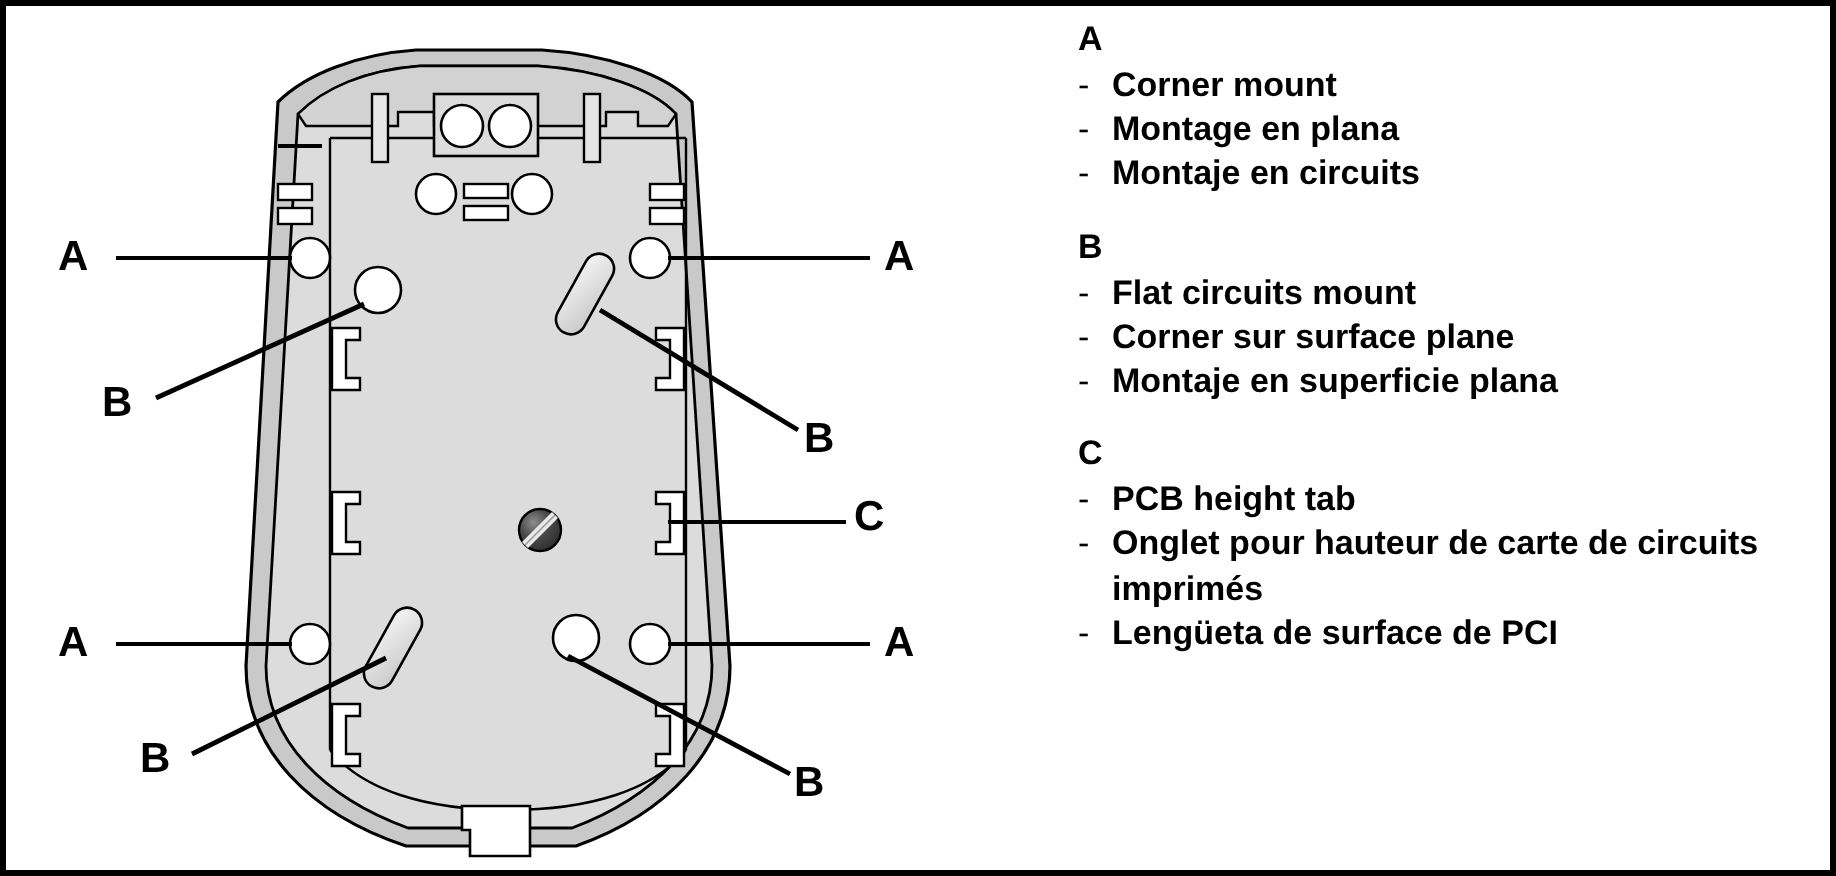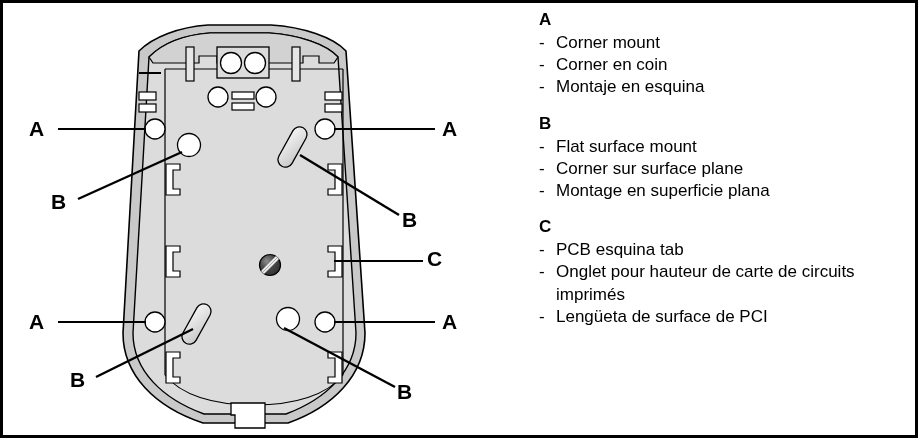--- a/index.html
+++ b/index.html
@@ -17,21 +17,21 @@
   .legend-group{margin-bottom:14px;}
   .legend-heading{
     font-size:17px;font-weight:bold;color:#000;
     line-height:1.25;margin:0 0 2px 0;letter-spacing:0.2px;
   }
   .legend-item{
     display:flex;font-size:17px;color:#000;line-height:1.30;
     margin:0;padding:0;
   }
   .legend-dash{width:17px;flex:0 0 17px;}
-  .legend-text{flex:1 1 auto;}
+  .legend-text{flex:1 1 auto;font-weight:bold;}
 
   svg{display:block;}
 </style>
 </head>
 <body>
 
 <div id="page">
 
   <div id="diagram-panel">
     <svg width="520" height="432" viewBox="0 0 520 432">
@@ -154,49 +154,49 @@
   <div id="legend-panel">
 
     <div class="legend-group">
       <div class="legend-heading">A</div>
       <div class="legend-item">
         <span class="legend-dash">-</span>
         <span class="legend-text">Corner mount</span>
       </div>
       <div class="legend-item">
         <span class="legend-dash">-</span>
-        <span class="legend-text">Corner en coin</span>
-      </div>
-      <div class="legend-item">
-        <span class="legend-dash">-</span>
-        <span class="legend-text">Montaje en esquina</span>
+        <span class="legend-text">Montage en plana</span>
+      </div>
+      <div class="legend-item">
+        <span class="legend-dash">-</span>
+        <span class="legend-text">Montaje en circuits</span>
       </div>
     </div>
 
     <div class="legend-group">
       <div class="legend-heading">B</div>
       <div class="legend-item">
         <span class="legend-dash">-</span>
-        <span class="legend-text">Flat surface mount</span>
+        <span class="legend-text">Flat circuits mount</span>
       </div>
       <div class="legend-item">
         <span class="legend-dash">-</span>
         <span class="legend-text">Corner sur surface plane</span>
       </div>
       <div class="legend-item">
         <span class="legend-dash">-</span>
-        <span class="legend-text">Montage en superficie plana</span>
+        <span class="legend-text">Montaje en superficie plana</span>
       </div>
     </div>
 
     <div class="legend-group">
       <div class="legend-heading">C</div>
       <div class="legend-item">
         <span class="legend-dash">-</span>
-        <span class="legend-text">PCB esquina tab</span>
+        <span class="legend-text">PCB height tab</span>
       </div>
       <div class="legend-item">
         <span class="legend-dash">-</span>
         <span class="legend-text">Onglet pour hauteur de carte de circuits imprimés</span>
       </div>
       <div class="legend-item">
         <span class="legend-dash">-</span>
         <span class="legend-text">Lengüeta de surface de PCI</span>
       </div>
     </div>

